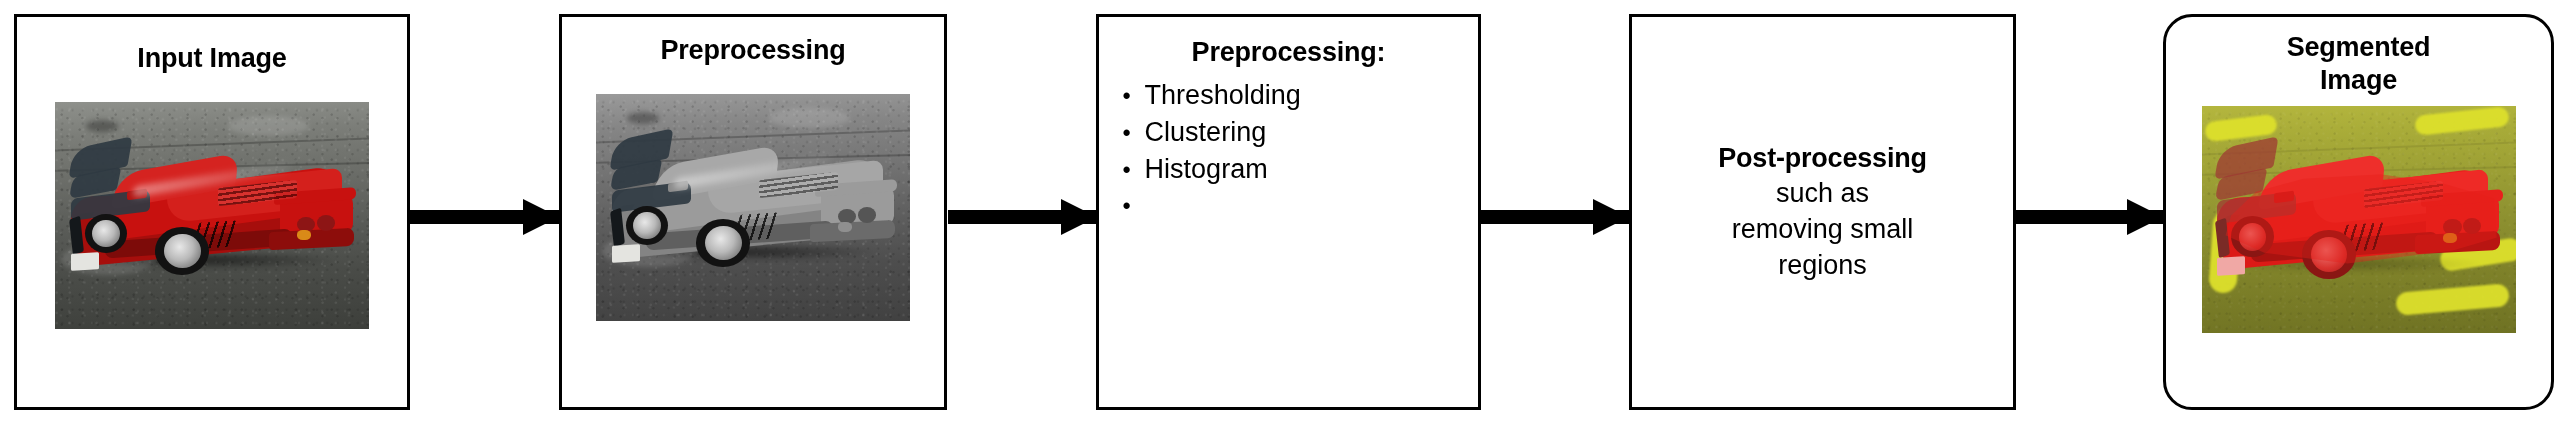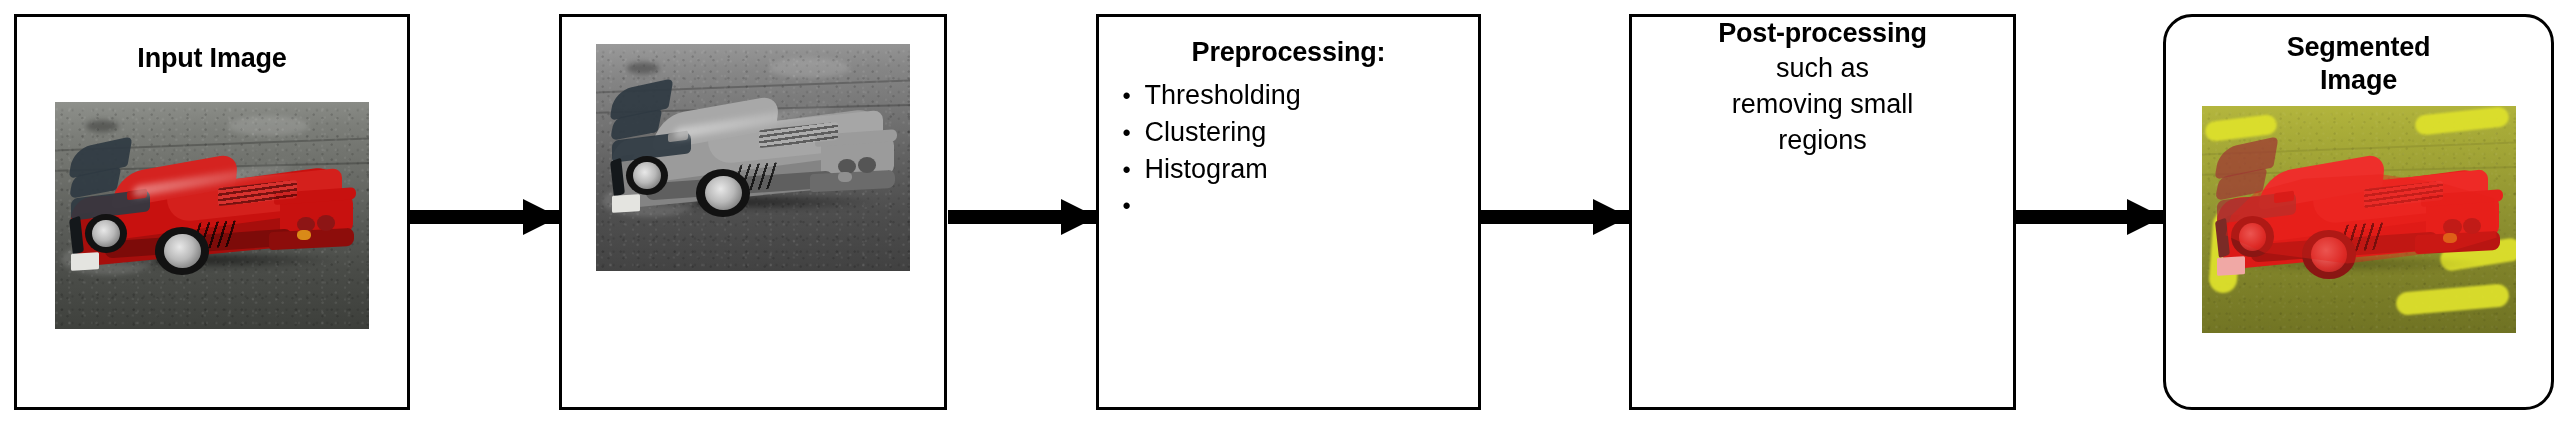--- a/index.html
+++ b/index.html
@@ -338,20 +338,21 @@
       </div>
     </div>
   </div>
 
   <div class="arrow" style="left:410px;top:199px;width:149px;">
     <div class="shaft" style="width:149px;"></div>
     <div class="head"></div>
   </div>
 
   <div class="flow-box" style="left:559px;width:388px;">
+    <div class="box-title" style="margin-top:17px;">Preprocessing</div>
 
     <div class="photo" style="width:314px;height:227px;margin-top:27px;">
       <div class="road-gray"></div>
       <div class="speckle"></div>
       <div class="puddle" style="left:2%;top:62%;width:30%;height:14%;"></div>
       <div class="puddle" style="left:55%;top:6%;width:26%;height:9%;"></div>
       <div class="road-seam" style="left:-4%;top:21%;width:112%;transform:rotate(-2.2deg);"></div>
       <div class="road-seam" style="left:-4%;top:30%;width:112%;transform:rotate(-1.4deg);"></div>
       <div class="puddle" style="left:10%;top:8%;width:10%;height:5%;background:rgba(0,0,0,.3);"></div>
 
@@ -413,21 +414,21 @@
         <span class="dot">•</span>
       </li>
     </ul>
   </div>
 
   <div class="arrow" style="left:1481px;top:199px;width:148px;">
     <div class="shaft" style="width:148px;"></div>
     <div class="head"></div>
   </div>
 
-  <div class="flow-box" style="left:1629px;width:387px;">
+  <div class="flow-box" style="left:1629px;width:387px;justify-content:center;">
     <div class="box-title" style="padding:0 14px;">Post-processing</div>
     <div class="para" style="padding:0 17px;white-space:pre-line;">such as
 removing small
 regions</div>
   </div>
 
   <div class="arrow" style="left:2016px;top:199px;width:147px;">
     <div class="shaft" style="width:147px;"></div>
     <div class="head"></div>
   </div>

